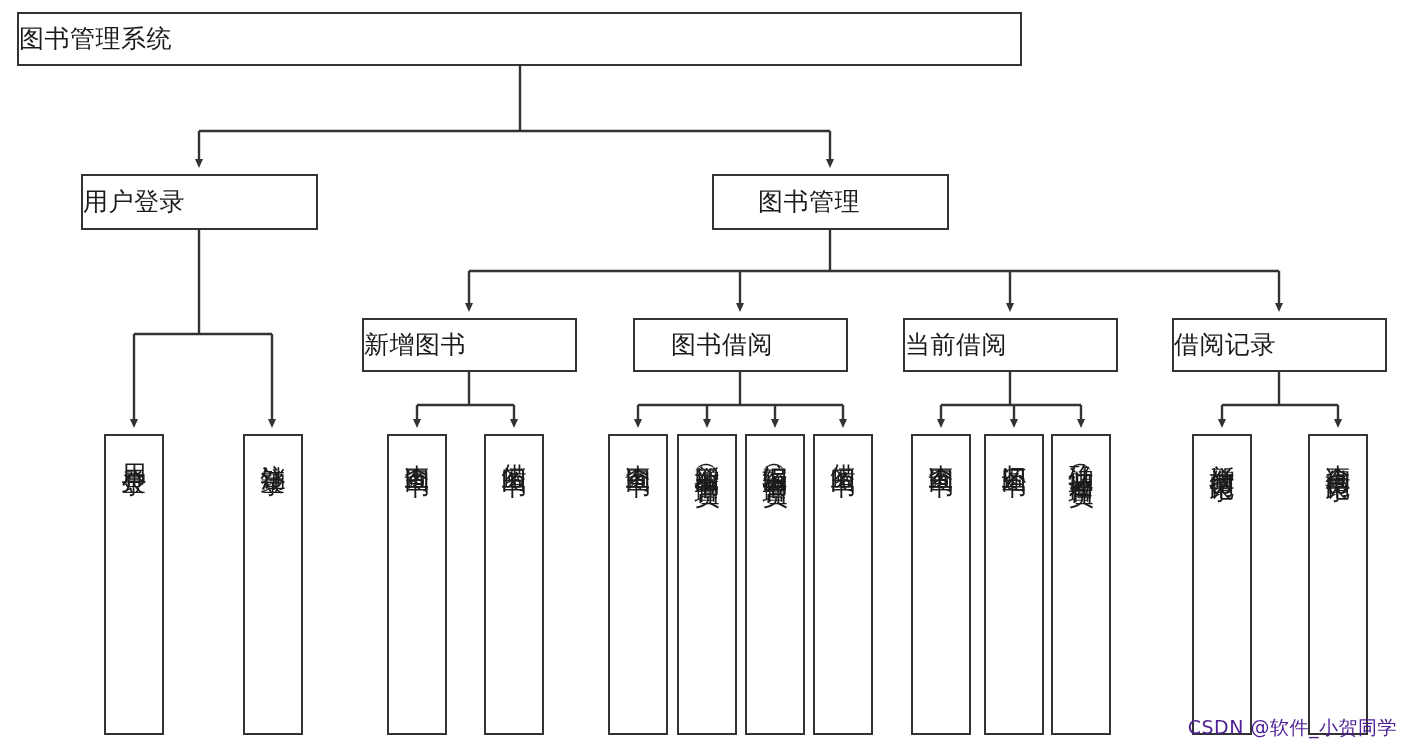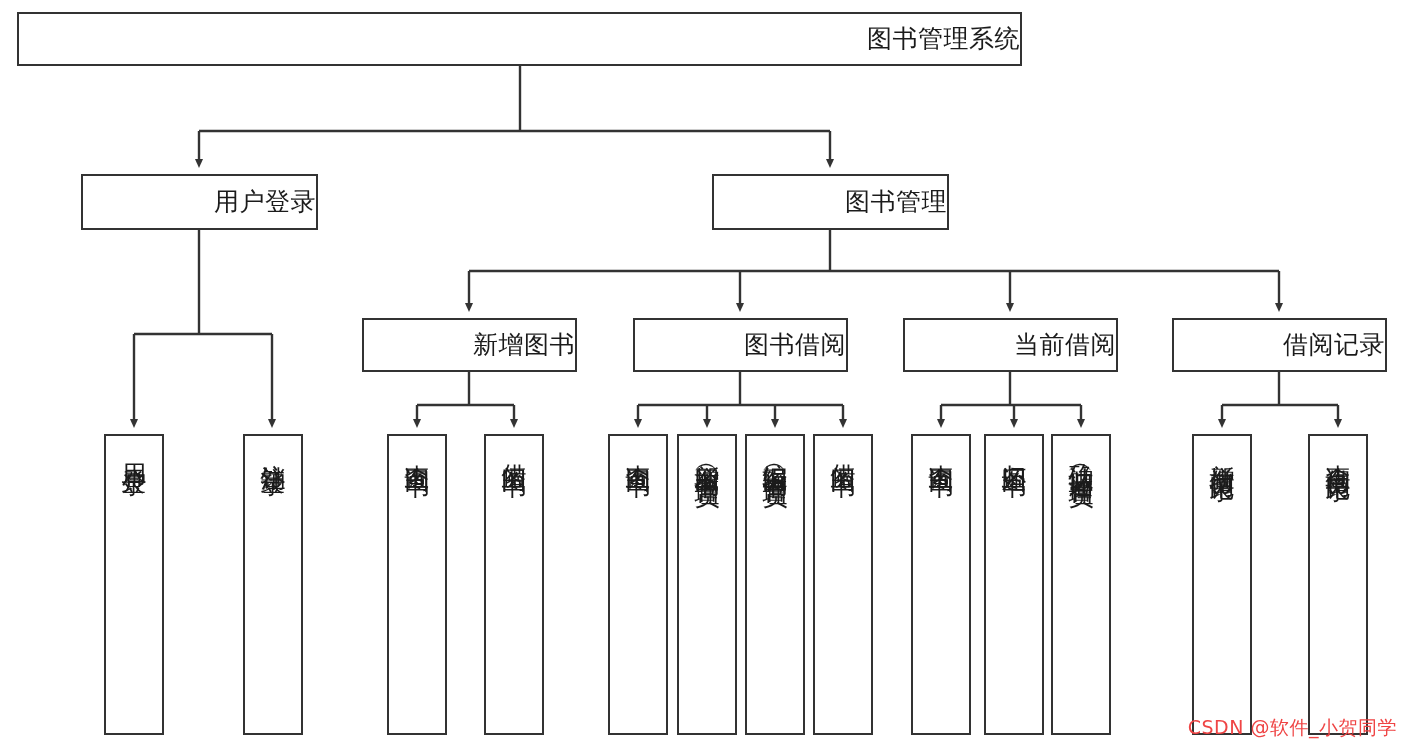--- a/index.html
+++ b/index.html
@@ -26,21 +26,21 @@
     height: 747px;
     pointer-events: none;
   }
   .node {
     position: absolute;
     box-sizing: border-box;
     background: #ffffff;
     border: 2px solid #333333;
     display: flex;
     align-items: center;
-    justify-content: flex-end;
+    justify-content: flex-start;
     color: #1b1b1b;
   }
   .node .label {
     text-align: center;
     line-height: 1.18;
     white-space: nowrap;
   }
   
   .node.horiz .label {
     font-size: 25px;
@@ -62,21 +62,21 @@
     line-height: 1;
     letter-spacing: 3px;
     white-space: nowrap;
     max-height: 290px;
   }
   #watermark {
     position: absolute;
     right: 8px;
     bottom: 6px;
     font-size: 19px;
-    color: #ef4444;
+    color: #4c1d95;
     letter-spacing: 0.5px;
     white-space: nowrap;
     user-select: none;
   }
 </style>
 </head>
 <body>
 
 <div id="canvas">
 
@@ -130,21 +130,21 @@
     </g>
   </svg>
 
   <div class="node root horiz" style="left: 17px; top: 12px; width: 1005px; height: 54px;">
     <span class="label">图书管理系统</span>
   </div>
 
   <div class="node horiz" style="left: 81px; top: 174px; width: 237px; height: 56px;">
     <span class="label">用户登录</span>
   </div>
-  <div class="node horiz" style="left: 712px; top: 174px; width: 237px; height: 56px;">
+  <div class="node horiz" style="left: 712px; top: 174px; width: 237px; height: 56px; padding-left: 44px;">
     <span class="label">图书管理</span>
   </div>
 
   <div class="node horiz" style="left: 362px; top: 318px; width: 215px; height: 54px;">
     <span class="label">新增图书</span>
   </div>
   <div class="node horiz" style="left: 633px; top: 318px; width: 215px; height: 54px; padding-left: 36px;">
     <span class="label">图书借阅</span>
   </div>
   <div class="node horiz" style="left: 903px; top: 318px; width: 215px; height: 54px;">

